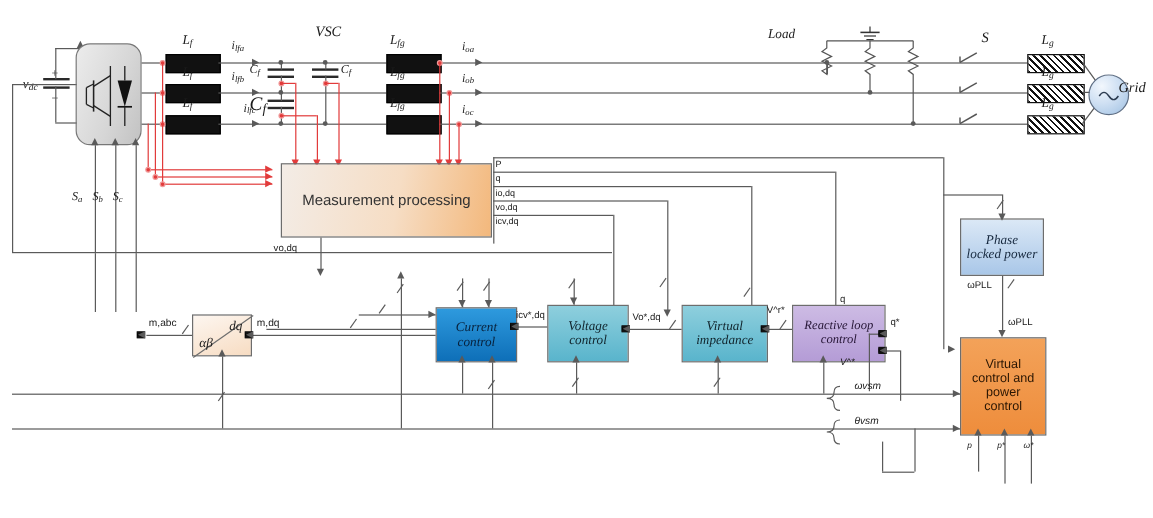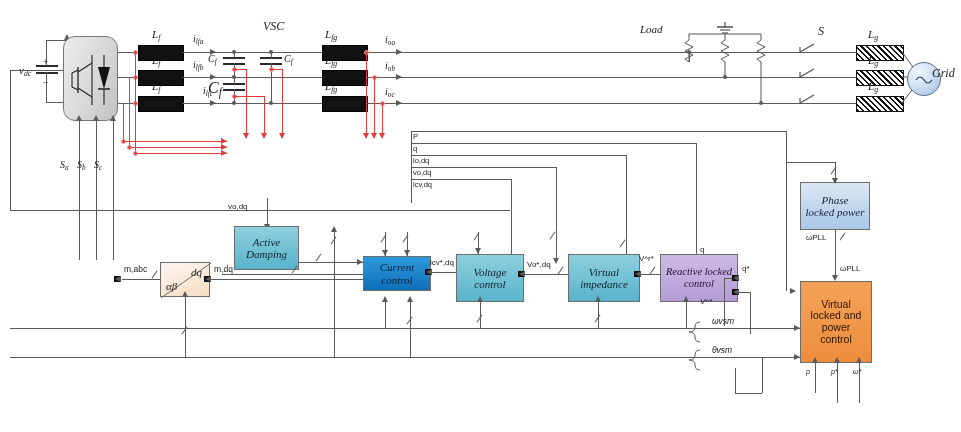--- a/index.html
+++ b/index.html
@@ -306,20 +306,23 @@
     <line x1="2" y1="33" x2="18" y2="33" stroke="#555" stroke-width="1"></line>
     <line x1="2" y1="59" x2="18" y2="38" stroke="#555" stroke-width="1"></line>
   </svg>
   <div class="gridsrc" style="left:907px;top:62px;width:32px;height:32px;">
     <svg width="32" height="32">
         <path d="M8 17 q4 -6 8 0 q4 6 8 0" fill="none" stroke="#2b3b50" stroke-width="1.2"></path>
       </svg>
   </div>
   <div class="lbl it" style="left:932px;top:67px;font-size:12px;">Grid</div>
 
+  <div class="blk b-meas" style="left:234px;top:136px;width:176px;height:62px;font-size:12.5px;">
+    <span>Measurement processing</span>
+  </div>
 
   <div class="lbl sans" style="left:413px;top:133px;font-size:7.5px;">P</div>
   <div class="lbl sans" style="left:413px;top:145px;font-size:7.5px;">q</div>
   <div class="lbl sans" style="left:413px;top:157px;font-size:7.5px;">io,dq</div>
   <div class="lbl sans" style="left:413px;top:169px;font-size:7.5px;">vo,dq</div>
   <div class="lbl sans" style="left:413px;top:181px;font-size:7.5px;">icv,dq</div>
 
   <div class="wire v" style="left:411px;top:131px;height:72px;"></div>
 
   <div class="wire h" style="left:411px;top:131px;width:375px;"></div>
@@ -346,28 +349,22 @@
   <div class="ah dn" style="left:507.5px;top:258px;"></div>
 
   <div class="wire v" style="left:267px;top:198px;height:28px;"></div>
   <div class="ah dn" style="left:263.5px;top:224px;"></div>
   <div class="lbl sans" style="left:228px;top:203px;font-size:8px;">vo,dq</div>
 
   <div class="wire v" style="left:334px;top:232px;height:125px;"></div>
   <div class="ah up" style="left:330.5px;top:226px;"></div>
   <div class="slash" style="left:329px;top:240px;"></div>
 
-  <div class="blk b-teal" style="left:234px;top:226px;width:65px;height:44px;font-size:11px;">
-    <span>
-      <span>Active</span><br>
-      <span>Damping</span>
-    </span>
-  </div>
-
-  <div class="blk b-blue" style="left:363px;top:256px;width:68px;height:35px;font-size:11px;">
+
+  <div class="blk b-blue" style="left:363px;top:256px;width:68px;height:46px;font-size:11px;">
     <span>
       <span>Current</span><br>
       <span>control</span>
     </span>
   </div>
 
   <div class="blk b-teal" style="left:456px;top:254px;width:68px;height:48px;font-size:11px;">
     <span>
       <span>Voltage</span><br>
       <span>control</span>
@@ -376,36 +373,36 @@
 
   <div class="blk b-teal" style="left:568px;top:254px;width:72px;height:48px;font-size:11px;">
     <span>
       <span>Virtual</span><br>
       <span>impedance</span>
     </span>
   </div>
 
   <div class="blk b-purple" style="left:660px;top:254px;width:78px;height:48px;font-size:10.5px;">
     <span>
-      <span>Reactive locked</span><br>
+      <span>Reactive loop</span><br>
       <span>control</span>
     </span>
   </div>
 
   <div class="blk b-pll" style="left:800px;top:182px;width:70px;height:48px;font-size:11px;">
     <span>
       <span>Phase</span><br>
       <span>locked power</span>
     </span>
   </div>
 
   <div class="blk b-orange" style="left:800px;top:281px;width:72px;height:82px;font-size:10.5px;">
     <span>
       <span>Virtual</span><br>
-      <span>locked and</span><br>
+      <span>control and</span><br>
       <span>power</span><br>
       <span>control</span>
     </span>
   </div>
 
 
   <div class="blk b-tr" style="left:160px;top:262px;width:50px;height:35px;">
     <svg width="50" height="35" style="position:absolute;left:0;top:0;">
       <line x1="0" y1="35" x2="50" y2="0" stroke="#6d6d6d" stroke-width="1"></line>
     </svg>

